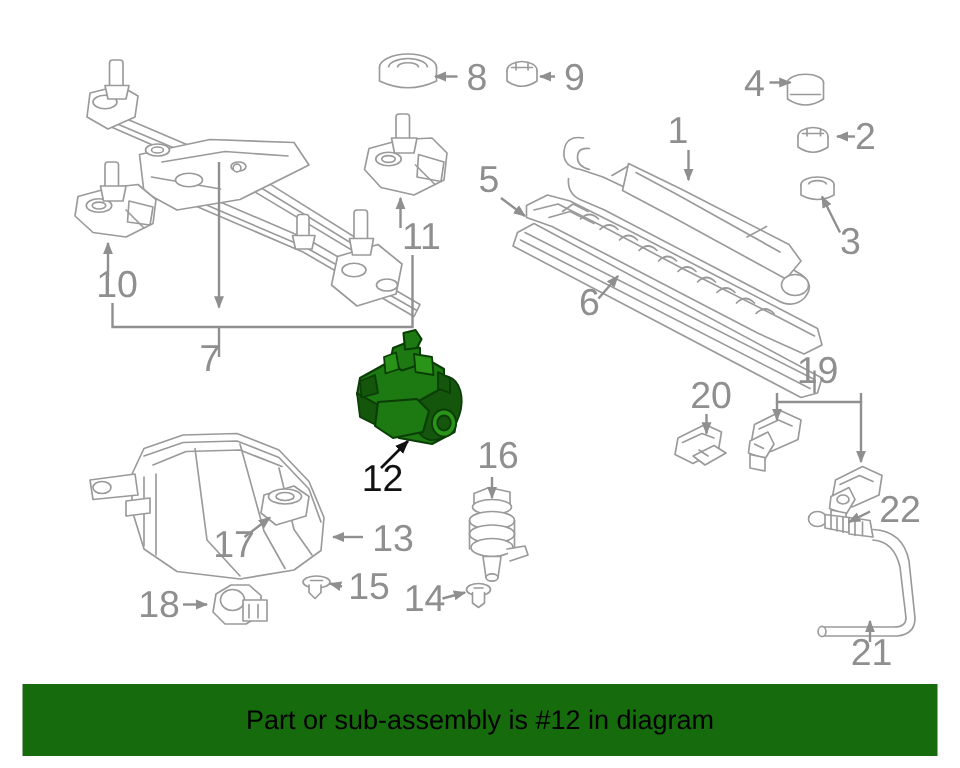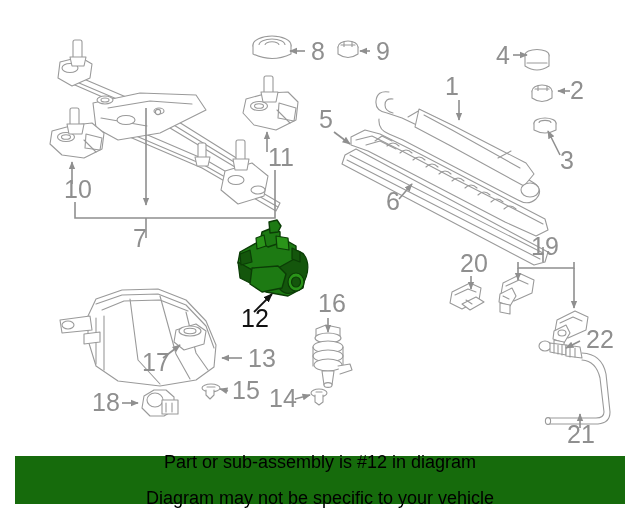--- a/index.html
+++ b/index.html
@@ -370,14 +370,13 @@
       <text class="callout-label" x="545" y="255" text-anchor="middle">19</text>
       <text class="callout-label" x="474" y="272" text-anchor="middle">20</text>
       <text class="callout-label" x="581" y="443" text-anchor="middle">21</text>
       <text class="callout-label" x="600" y="348" text-anchor="middle">22</text>
     </g>
   </svg>
 </div>
 
 <div id="notice-banner">
   <div class="banner-line">Part or sub-assembly is #12 in diagram</div>
-  <div class="banner-line">Diagram may not be specific to your vehicle</div>
 </div>
 
 </body></html>

